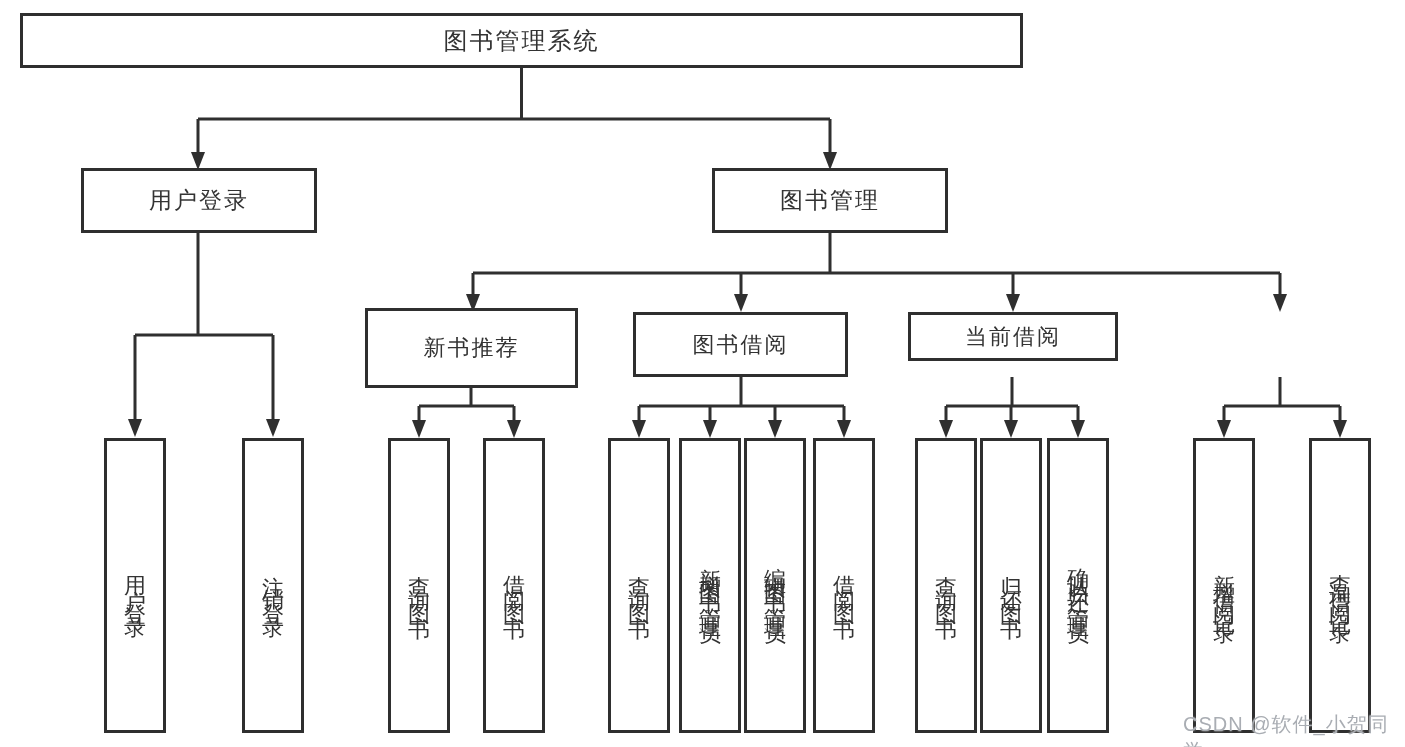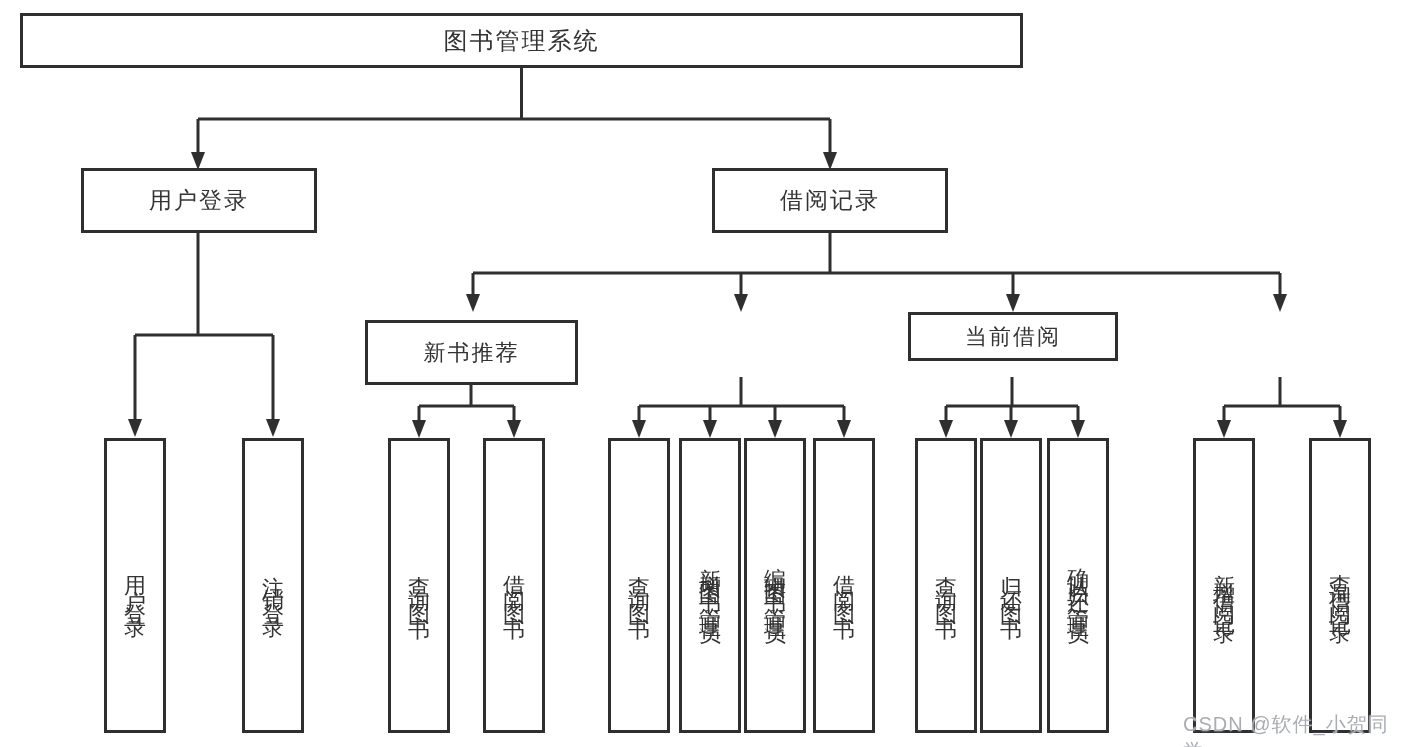--- a/index.html
+++ b/index.html
@@ -89,23 +89,24 @@
     <polygon class="ar" points="1071,420 1085,420 1078,438"></polygon>
 
     <path class="ln" d="M1280 377 V406 M1224 406 H1340 M1224 406 V421 M1340 406 V421"></path>
     <polygon class="ar" points="1217,420 1231,420 1224,438"></polygon>
     <polygon class="ar" points="1333,420 1347,420 1340,438"></polygon>
   </svg>
 
   <div class="box root" style="left:20px;top:13px;width:1003px;height:55px">图书管理系统</div>
 
   <div class="box lvl2" style="left:81px;top:168px;width:236px;height:65px">用户登录</div>
-  <div class="box lvl2" style="left:712px;top:168px;width:236px;height:65px">借阅记录</div>
+  <div class="box lvl2" style="left:712px;top:168px;width:236px;height:65px">图书管理</div>
 
-  <div class="box" style="left:365px;top:320px;width:213px;height:65px">新书推荐</div>
+  <div class="box" style="left:365px;top:308px;width:213px;height:80px">新书推荐</div>
+  <div class="box" style="left:633px;top:312px;width:215px;height:65px">图书借阅</div>
   <div class="box" style="left:908px;top:312px;width:210px;height:49px">当前借阅</div>
 
   <div class="box v sp-lg" style="left:104px;top:438px;width:62px;height:295px">用户登录</div>
   <div class="box v sp-lg" style="left:242px;top:438px;width:62px;height:295px">注销登录</div>
 
   <div class="box v sp-lg" style="left:388px;top:438px;width:62px;height:295px">查询图书</div>
   <div class="box v sp-lg" style="left:483px;top:438px;width:62px;height:295px">借阅图书</div>
 
   <div class="box v sp-lg" style="left:608px;top:438px;width:62px;height:295px">查询图书</div>
   <div class="box v sp-sm" style="left:679px;top:438px;width:62px;height:295px">新增图书（管理员）</div>

